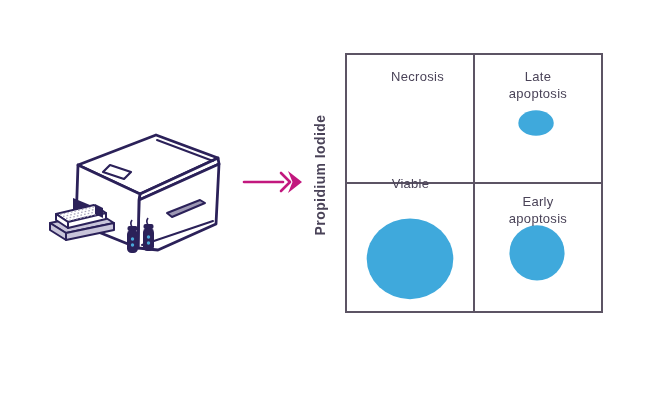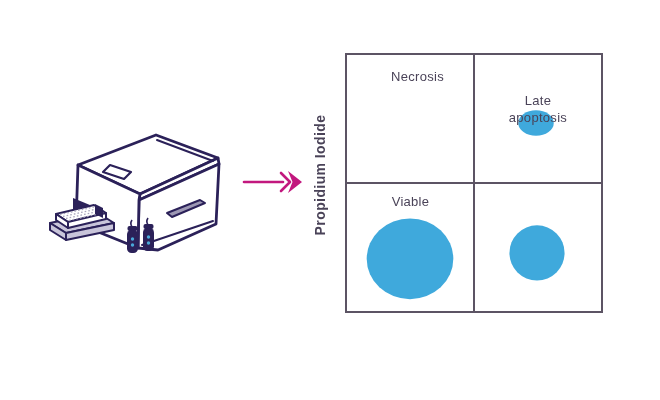--- a/index.html
+++ b/index.html
@@ -15,22 +15,22 @@
     border:2px solid var(--grid, #5C5464); box-sizing:border-box;
   }
   .vline { position:absolute; left:50%; top:0; bottom:0; width:2px; margin-left:-1px; background:var(--grid,#5C5464); }
   .hline { position:absolute; top:50%; left:0; right:0; height:2px; margin-top:-1px; background:var(--grid,#5C5464); }
   .pops  { position:absolute; left:0; top:0; width:100%; height:100%; }
   .qlabel {
     position:absolute; font-size:13px; line-height:17px; letter-spacing:.3px;
     color:var(--label-text,#4A4358); text-align:center;
   }
   .q-tl { left:0;     top:13px;  width:127px;margin-left:7px; }
-  .q-tr { left:148px; top:13px;  width:86px;margin-top:24px;  }
-  .q-bl { left:0;     top:138px; width:127px; }
+  .q-tr { left:148px; top:13px;  width:86px;  }
+  .q-bl { left:0;     top:120px; width:127px; }
   .q-br { left:148px; top:138px; width:86px;  }
   .axis-label {
     position:absolute; font-weight:bold; font-size:14px; letter-spacing:.4px;
     color:var(--label-text,#4A4358); text-align:center;
   }
   .x-label { left:397px; top:327px; width:152px; }
   .y-label { left:240px; top:167px; width:160px; transform:rotate(-90deg); }
   
   .device { position:absolute; left:40px; top:120px; color:var(--device-outline,#2B2159); }
   .arrow  { position:absolute; left:242px; top:167px; color:var(--arrow,#C2187E); }
@@ -93,17 +93,18 @@
 
     <svg class="pops" viewBox="0 0 258 260" preserveAspectRatio="none" aria-hidden="true">
       <ellipse fill="var(--population-fill)" cx="192" cy="69" rx="18" ry="13"></ellipse>
       <ellipse fill="var(--population-fill)" cx="64" cy="207" rx="44" ry="41"></ellipse>
       <ellipse fill="var(--population-fill)" cx="193" cy="201" rx="28" ry="28"></ellipse>
     </svg>
 
     <div class="qlabel q-tl">Necrosis</div>
     <div class="qlabel q-tr">Late apoptosis</div>
     <div class="qlabel q-bl">Viable</div>
+    <div class="qlabel q-br">Early apoptosis</div>
   </div>
 
   <div class="axis-label y-label">Propidium Iodide</div>
 
 </div>
 
 </body></html>

